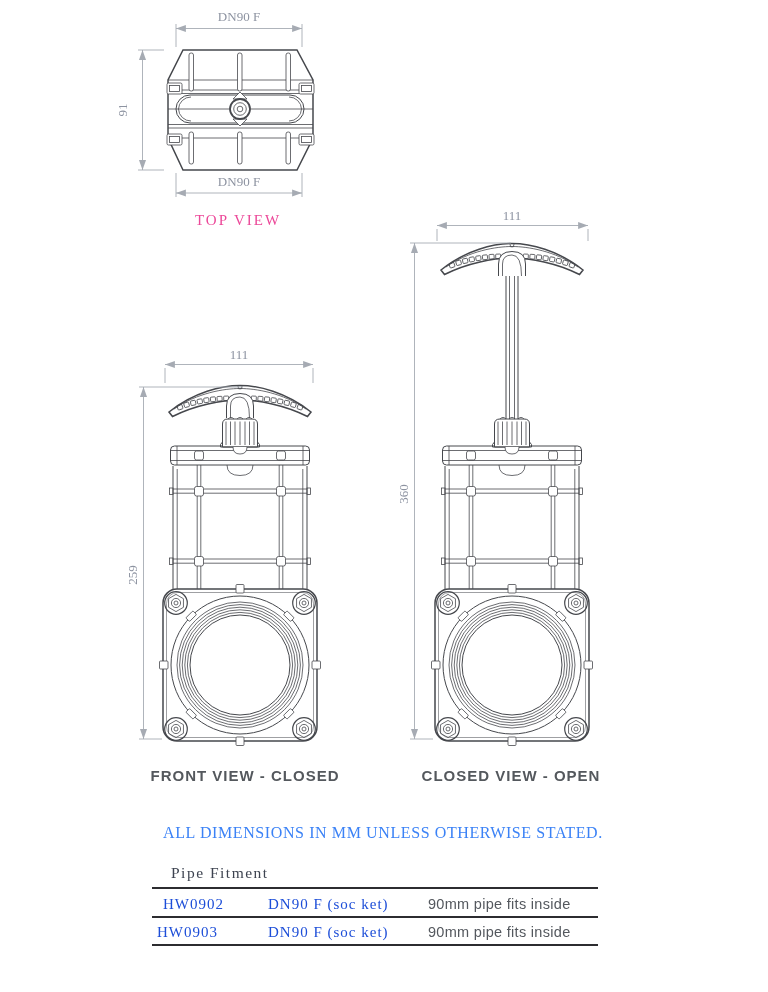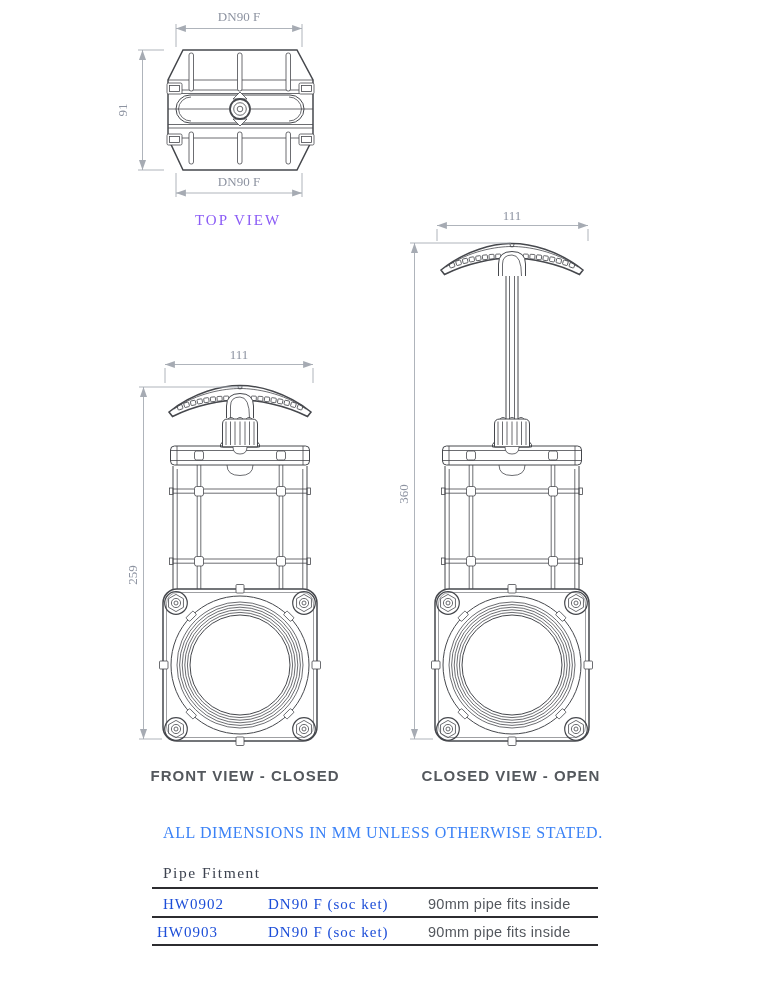--- a/index.html
+++ b/index.html
@@ -7,21 +7,21 @@
         font-family:"Liberation Serif",serif;border-radius:30px;}
   svg{position:absolute;left:0;top:0;}
   .ln{stroke:#46484d;fill:none;stroke-width:1;}
   .lnb{stroke:#46484d;fill:none;stroke-width:1.5;}
   .lnt{stroke:#46484d;fill:none;stroke-width:.8;}
   .wh{fill:#ffffff;}
   .dln{stroke:#a6abb3;fill:none;stroke-width:.9;}
   .txt{position:absolute;white-space:nowrap;}
   .dimtxt{font:13px "Liberation Serif",serif;color:#8d93a1;transform:translate(-50%,-50%);}
   .dimtxt.rot{transform:translate(-50%,-50%) rotate(-90deg);}
-  .serifcap{font:15px "Liberation Serif",serif;color:#8b5cf6;letter-spacing:2px;transform:translate(-50%,-50%);}
+  .serifcap{font:15px "Liberation Serif",serif;color:#ec4899;letter-spacing:2px;transform:translate(-50%,-50%);}
   .viewlabel{font:700 15px "Liberation Sans",sans-serif;color:#54585d;letter-spacing:1px;transform:translate(-50%,-50%);text-align:right;}
   .note{font:16px "Liberation Serif",serif;color:#3b82f6;letter-spacing:.6px;}
   .tbl-title{font:15.5px "Liberation Serif",serif;color:#3d4350;letter-spacing:1.5px;}
   .rule{position:absolute;left:152px;width:446px;height:2px;background:#2c2c30;}
   .cell-serif{font:15px "Liberation Serif",serif;color:#1d4ed8;letter-spacing:1px;}
   .cell-sans{font:14.5px "Liberation Sans",sans-serif;color:#54585e;letter-spacing:.3px;text-align:right;}
 </style>
 </head>
 <body>
 
@@ -200,21 +200,21 @@
 <div class="txt dimtxt rot" style="left:133px;top:575px;">259</div>
 <div class="txt viewlabel" style="left:245px;top:775px;">FRONT VIEW - CLOSED</div>
 
 <div class="txt dimtxt" style="left:512px;top:216px;">111</div>
 <div class="txt dimtxt rot" style="left:404px;top:494px;">360</div>
 <div class="txt viewlabel" style="left:511px;top:775px;">CLOSED VIEW - OPEN</div>
 
 <div class="txt note" style="left:163px;top:824px;">ALL DIMENSIONS IN MM UNLESS OTHERWISE STATED.</div>
 
 <div>
-  <div class="txt tbl-title" style="left:163px;top:864px;">Pipe Fitment</div>
+  <div class="txt tbl-title" style="left:171px;top:864px;">Pipe Fitment</div>
   <div class="rule" style="top:887px;"></div>
 
   <div>
     <div class="txt cell-serif" style="left:163px;top:896px;">HW0902</div>
     <div class="txt cell-serif" style="left:268px;top:896px;">DN90 F (soc ket)</div>
     <div class="txt cell-sans" style="left:428px;top:896px;">90mm pipe fits inside</div>
   </div>
   <div class="rule" style="top:915.5px;"></div>
 
   <div>

